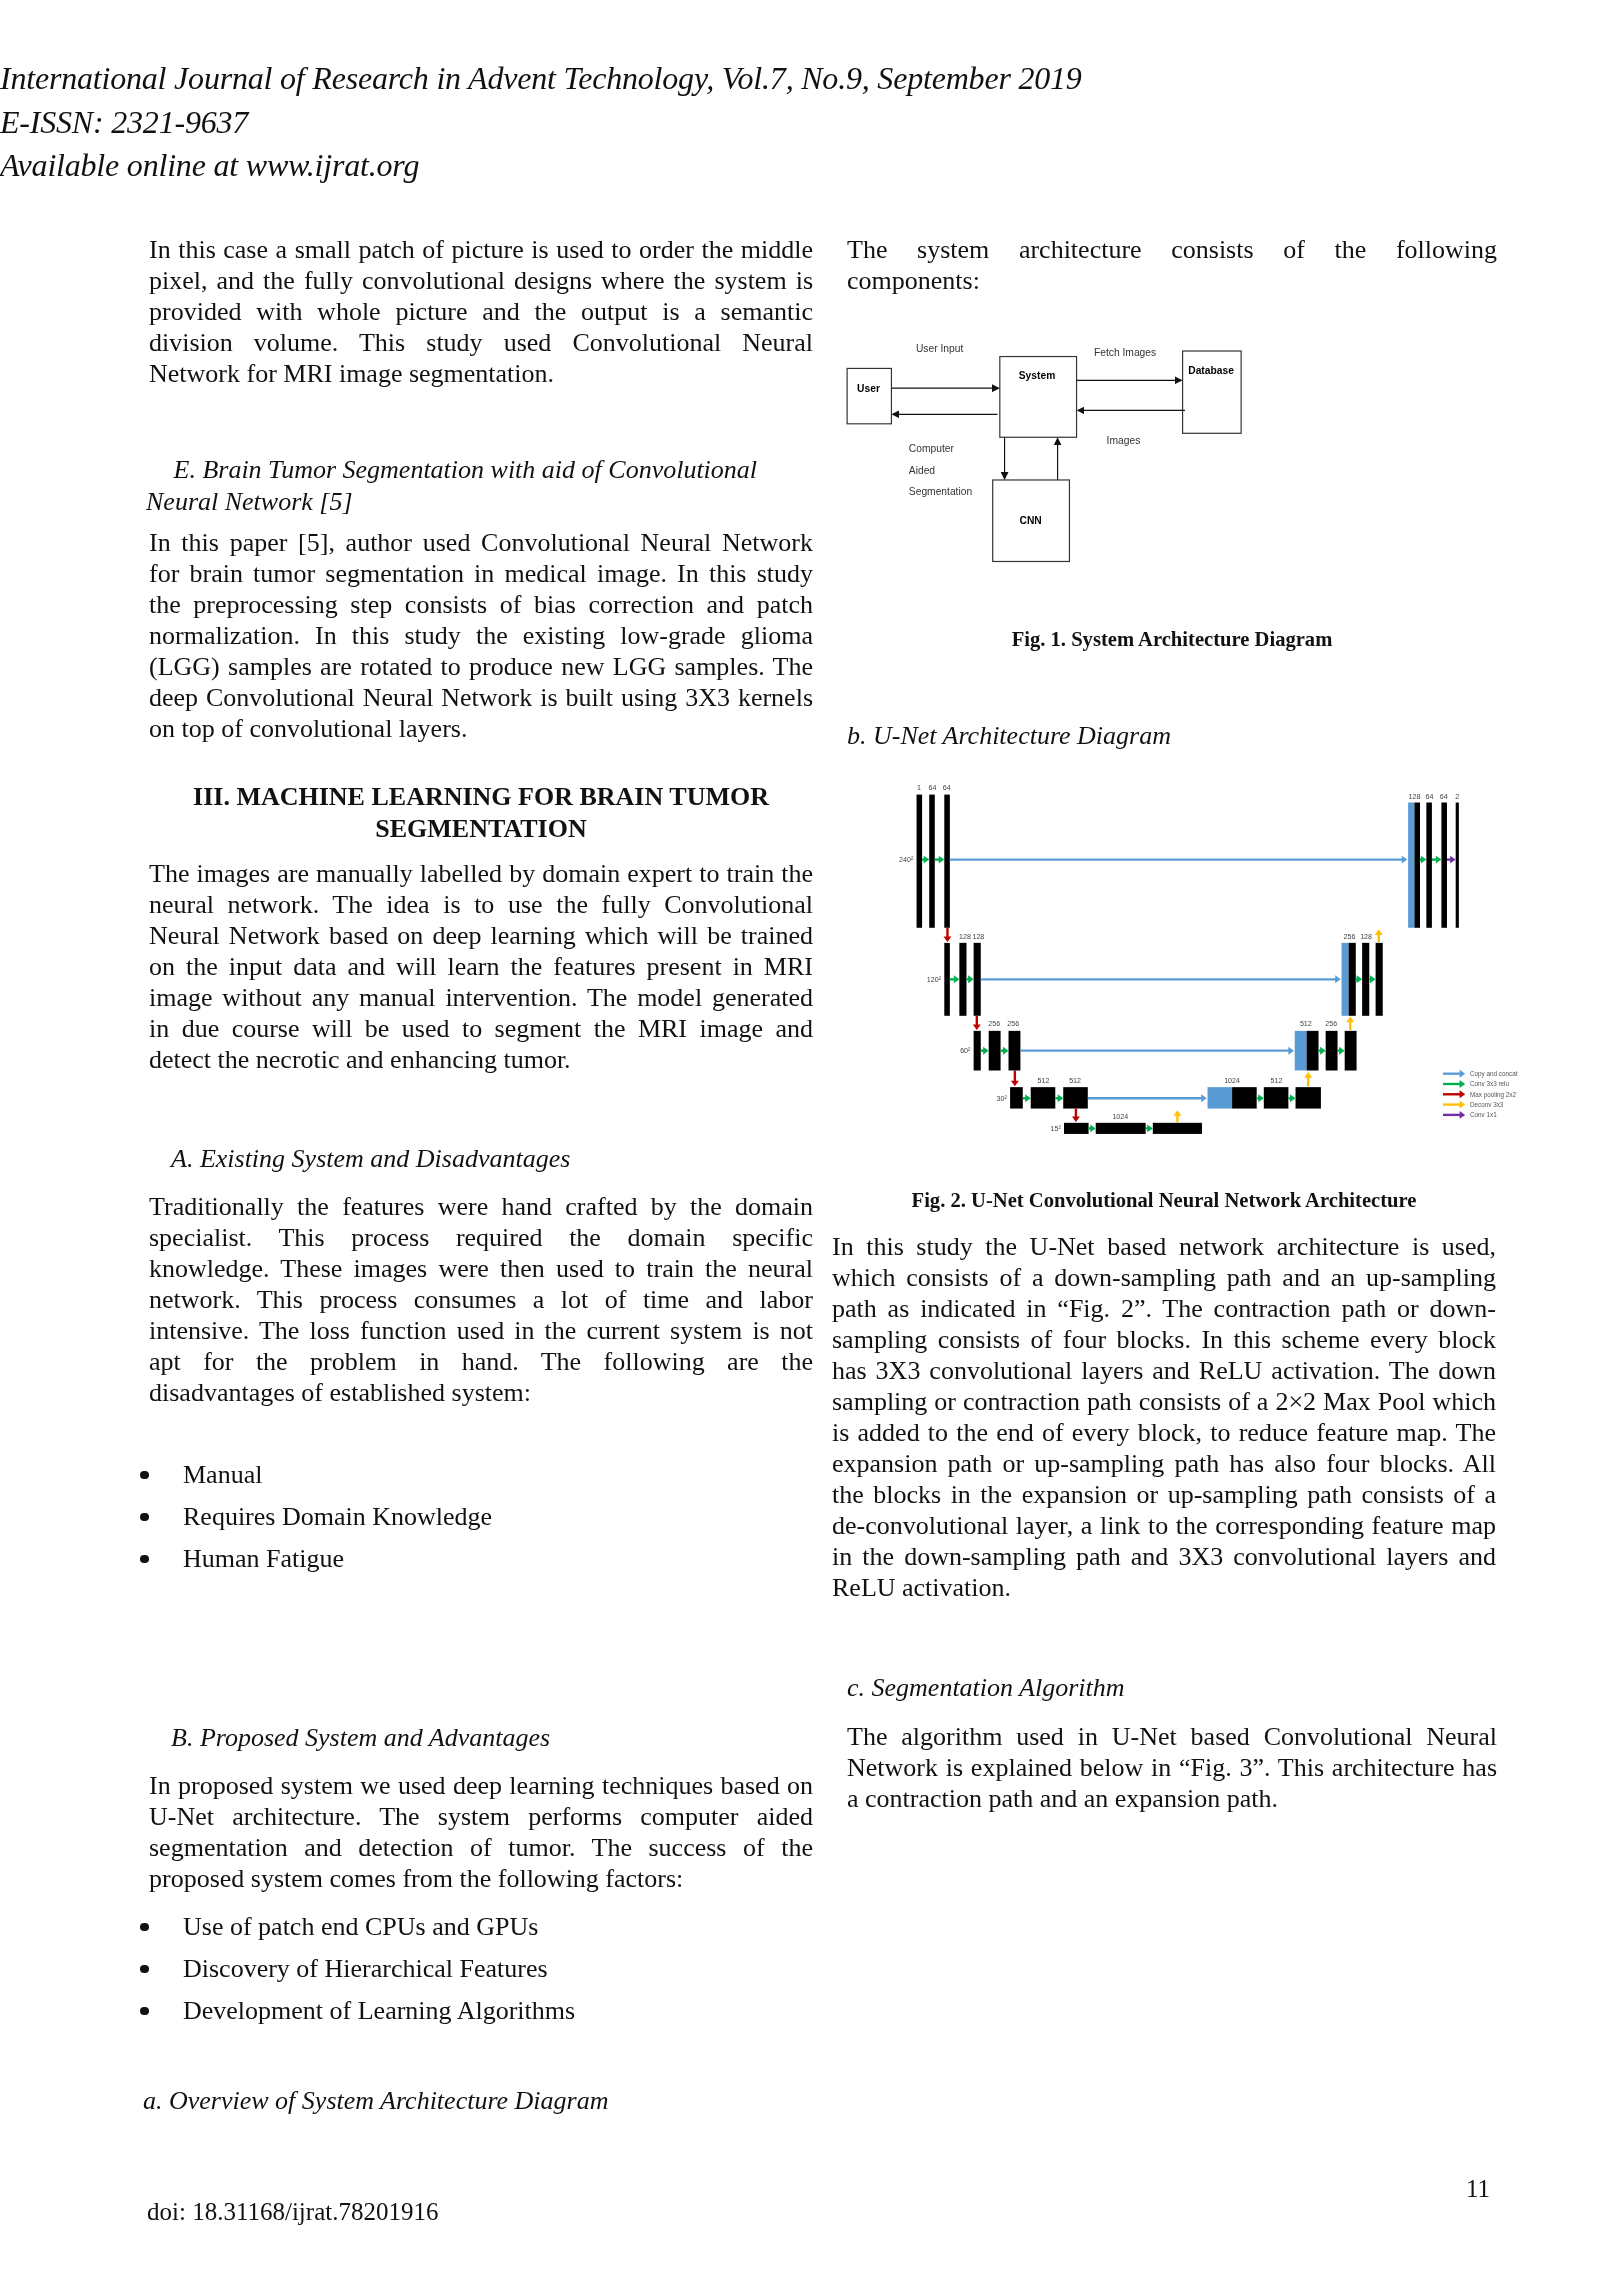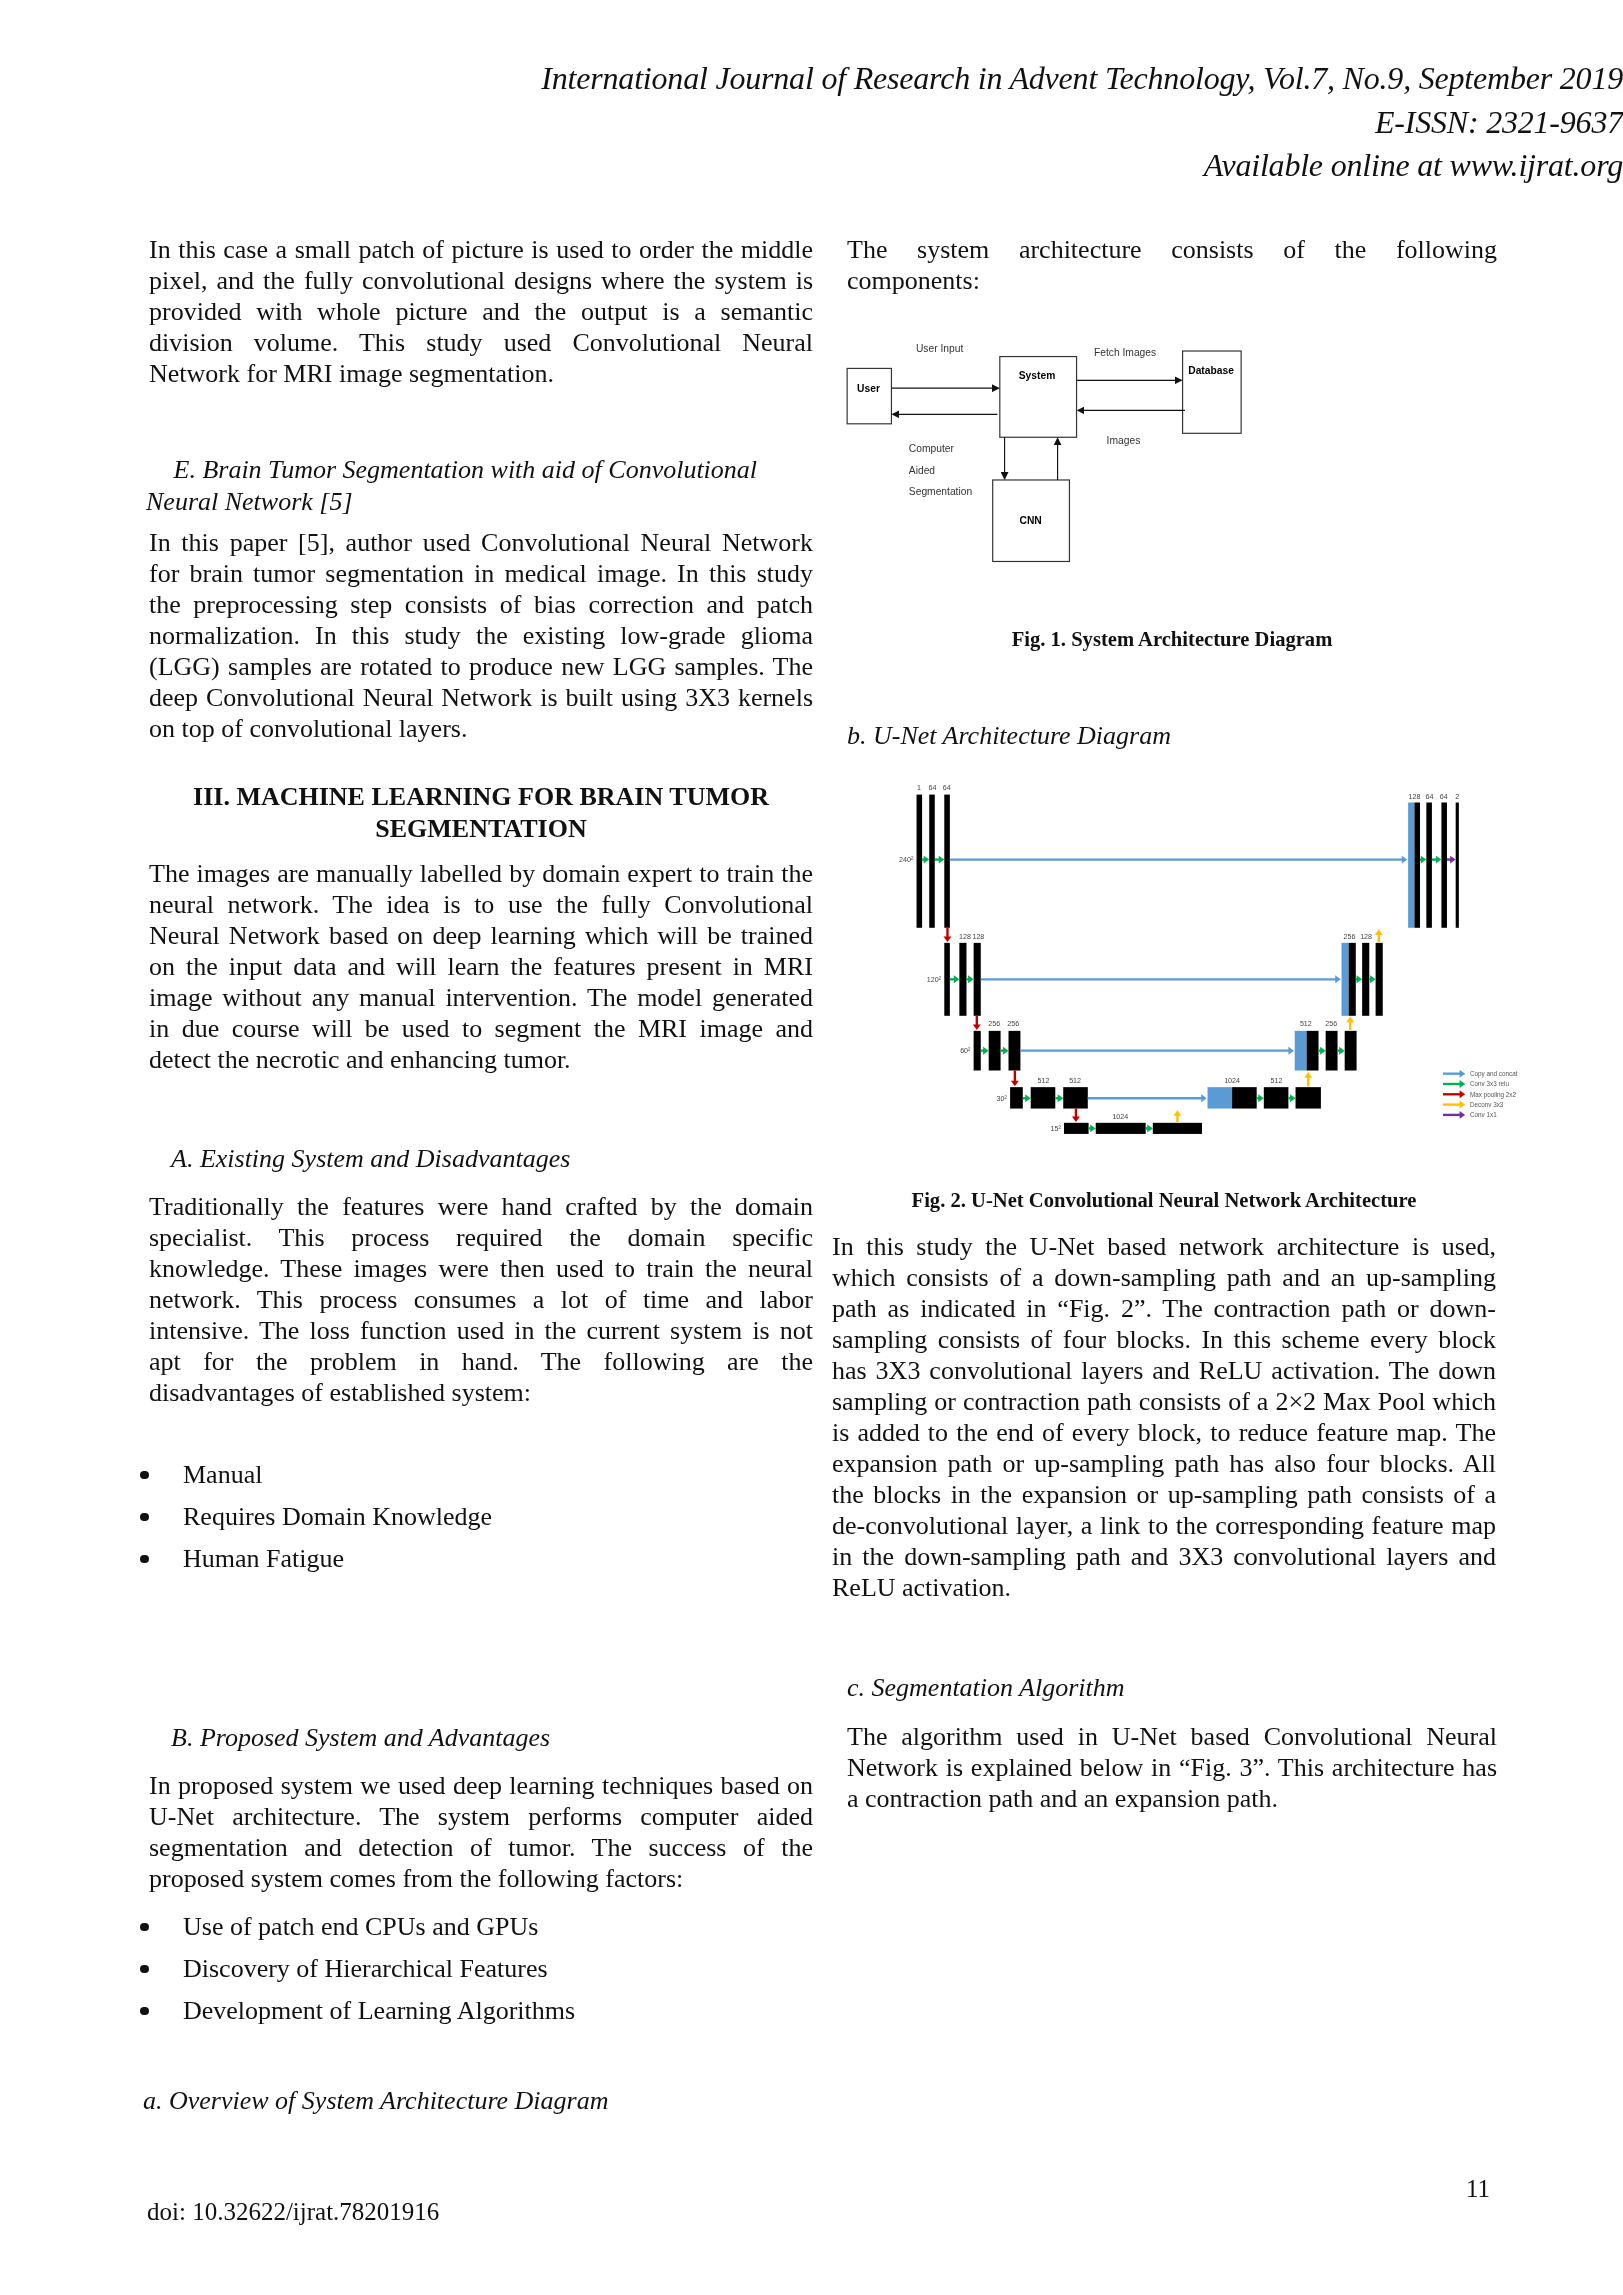--- a/index.html
+++ b/index.html
@@ -1,19 +1,19 @@
 <!DOCTYPE html>
 <html style="font-size:12.7px"><head>
 <meta charset="utf-8">
 <style>
   html, body { margin: 0; padding: 0; background: #ffffff; }
   body { width: 1623px; height: 2295px; position: relative; overflow: hidden;
          font-family: "Liberation Serif", "DejaVu Serif", serif; color: #111; }
   .abs { position: absolute; }
-  .hdr { left: 0; width: 1623px; text-align: right; font-style: italic; font-size: 32px; letter-spacing: -0.2px; }
+  .hdr { left: 0; width: 1623px; text-align: left; font-style: italic; font-size: 32px; letter-spacing: -0.2px; }
   .para { font-size: 26px; line-height: 31px; text-align: justify; text-align-last: left; }
   .col-left { left: 129px; width: 664px; margin-left: 20px; }
   .col-right { left: 847px; width: 650px; }
   .col-right2 { left: 832px; width: 664px; }
   .sub-ital { font-style: italic; font-size: 26px; line-height: 32px; }
   .sec-head { font-weight: bold; font-size: 26px; line-height: 32px; text-align: center; }
   ul.bullets { list-style: none; margin: 0; padding: 0; }
   ul.bullets li { position: relative; padding-left: 54px; font-size: 26px; height: 42px; line-height: 42px; }
   ul.bullets li .dot { position: absolute; left: 11px; top: 16.6px; width: 8.7px; height: 8.7px; background: #111; border-radius: 50%; }
   .caption { font-weight: bold; font-size: 20.6px; text-align: center; }
@@ -241,15 +241,15 @@
   </svg>
 
 <div class="abs caption" style="left:832px; width:664px; top:1189px;">Fig. 2. U-Net Convolutional Neural Network Architecture</div>
 
 <div class="abs para col-right2" style="top:1231px;">In this study the U-Net based network architecture is used, which consists of a down-sampling path and an up-sampling path as indicated in “Fig. 2”. The contraction path or down-sampling consists of four blocks. In this scheme every block has 3X3 convolutional layers and ReLU activation. The down sampling or contraction path consists of a 2×2 Max Pool which is added to the end of every block, to reduce feature map. The expansion path or up-sampling path has also four blocks. All the blocks in the expansion or up-sampling path consists of a de-convolutional layer, a link to the corresponding feature map in the down-sampling path and 3X3 convolutional layers and ReLU activation.</div>
 
 <div class="abs sub-ital" style="left:847px; top:1672px;">c.   Segmentation Algorithm</div>
 
 <div class="abs para col-right" style="top:1721px;">The algorithm used in U-Net based Convolutional Neural Network is explained below in “Fig. 3”. This architecture has a contraction path and an expansion path.</div>
 
-<div class="abs foot" style="left:147px; top:2198px;">doi: 10.32622/ijrat.78201916</div>
+<div class="abs foot" style="left:147px; top:2198px;">doi: 18.31168/ijrat.78201916</div>
 <div class="abs foot" style="left:1466px; top:2175px;">11</div>
 
 
 </body></html>

